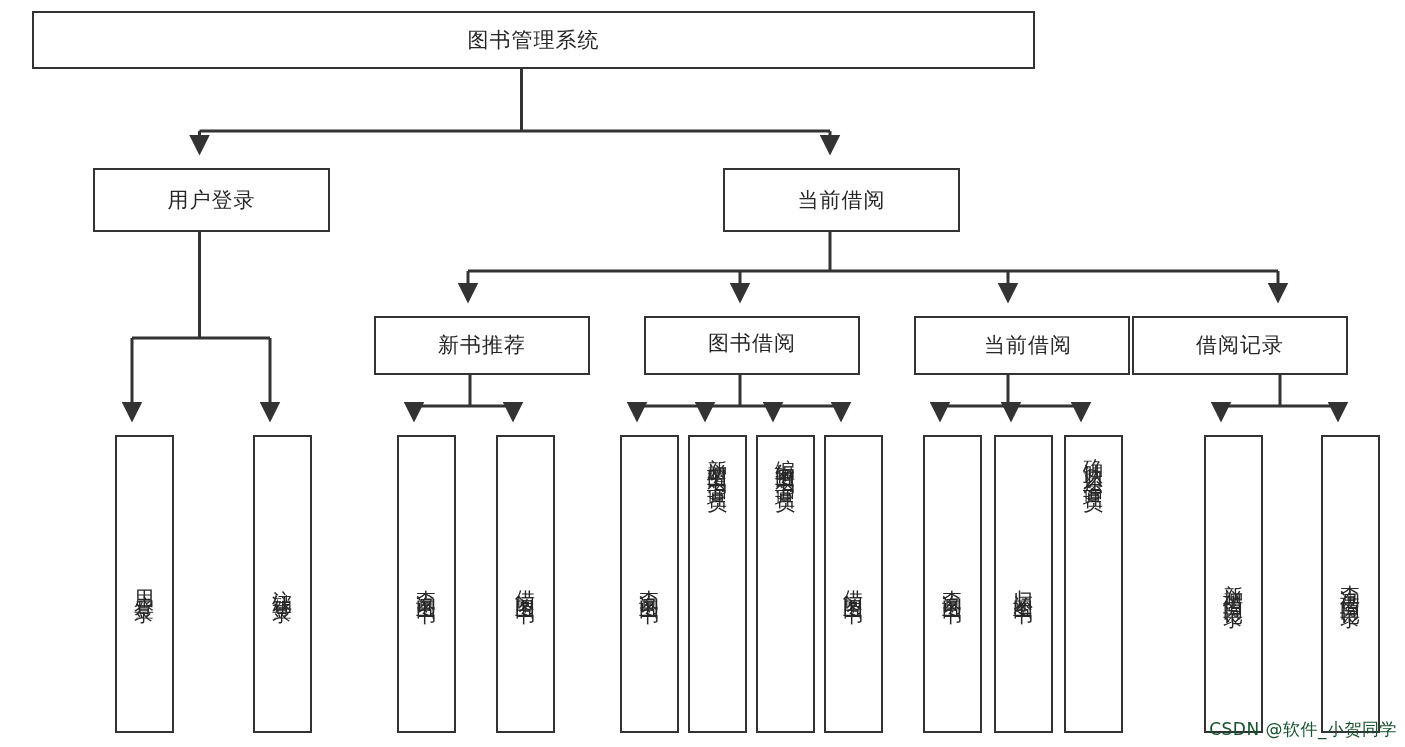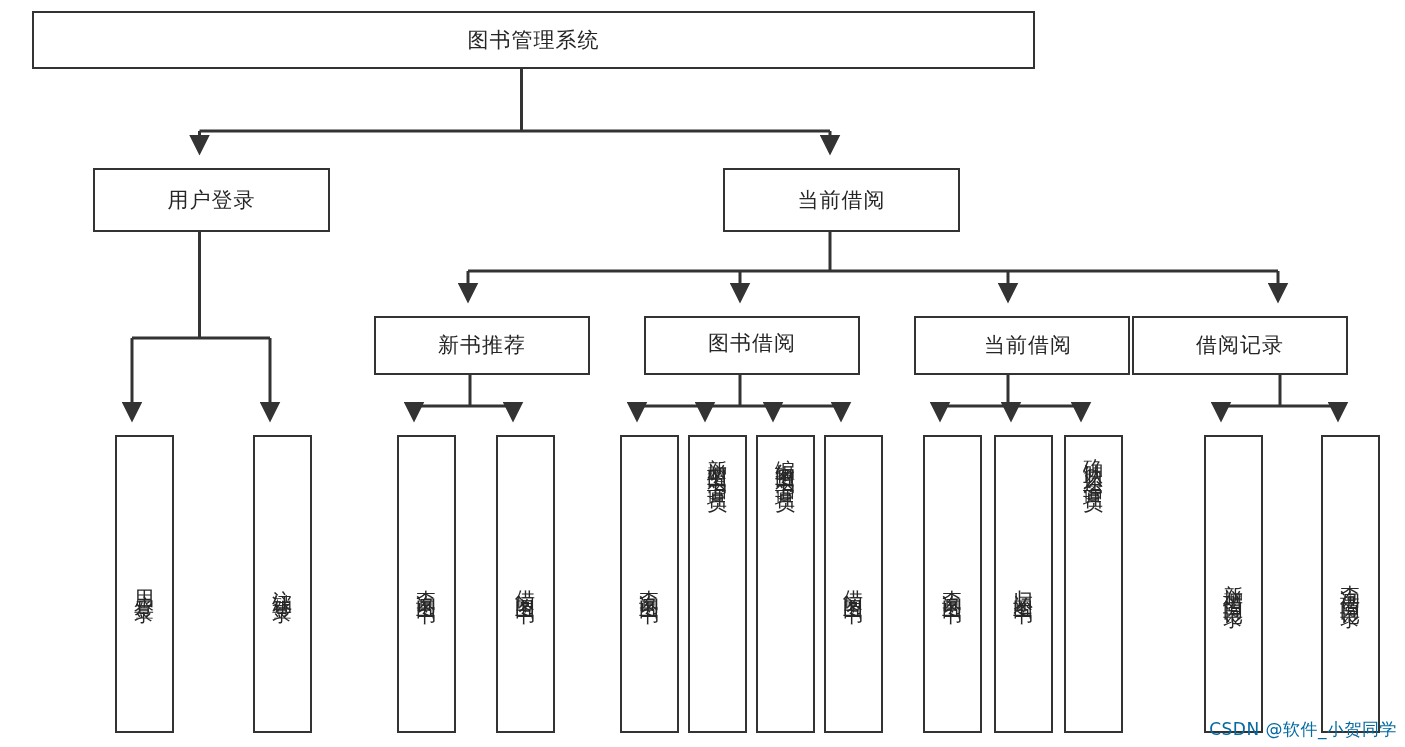--- a/index.html
+++ b/index.html
@@ -58,21 +58,21 @@
     text-align: start;
   }
   .node.leaf.center-text {
     align-items: center;
     padding-top: 0;
   }
   #watermark {
     position: absolute;
     right: 8px;
     bottom: 6px;
-    color: #0369a1;
+    color: #14532d;
     font-size: 17px;
     letter-spacing: 0.5px;
     z-index: 3;
     white-space: nowrap;
     font-family: "DejaVu Sans", "Liberation Sans", sans-serif;
   }
 </style>
 </head>
 <body>
 

